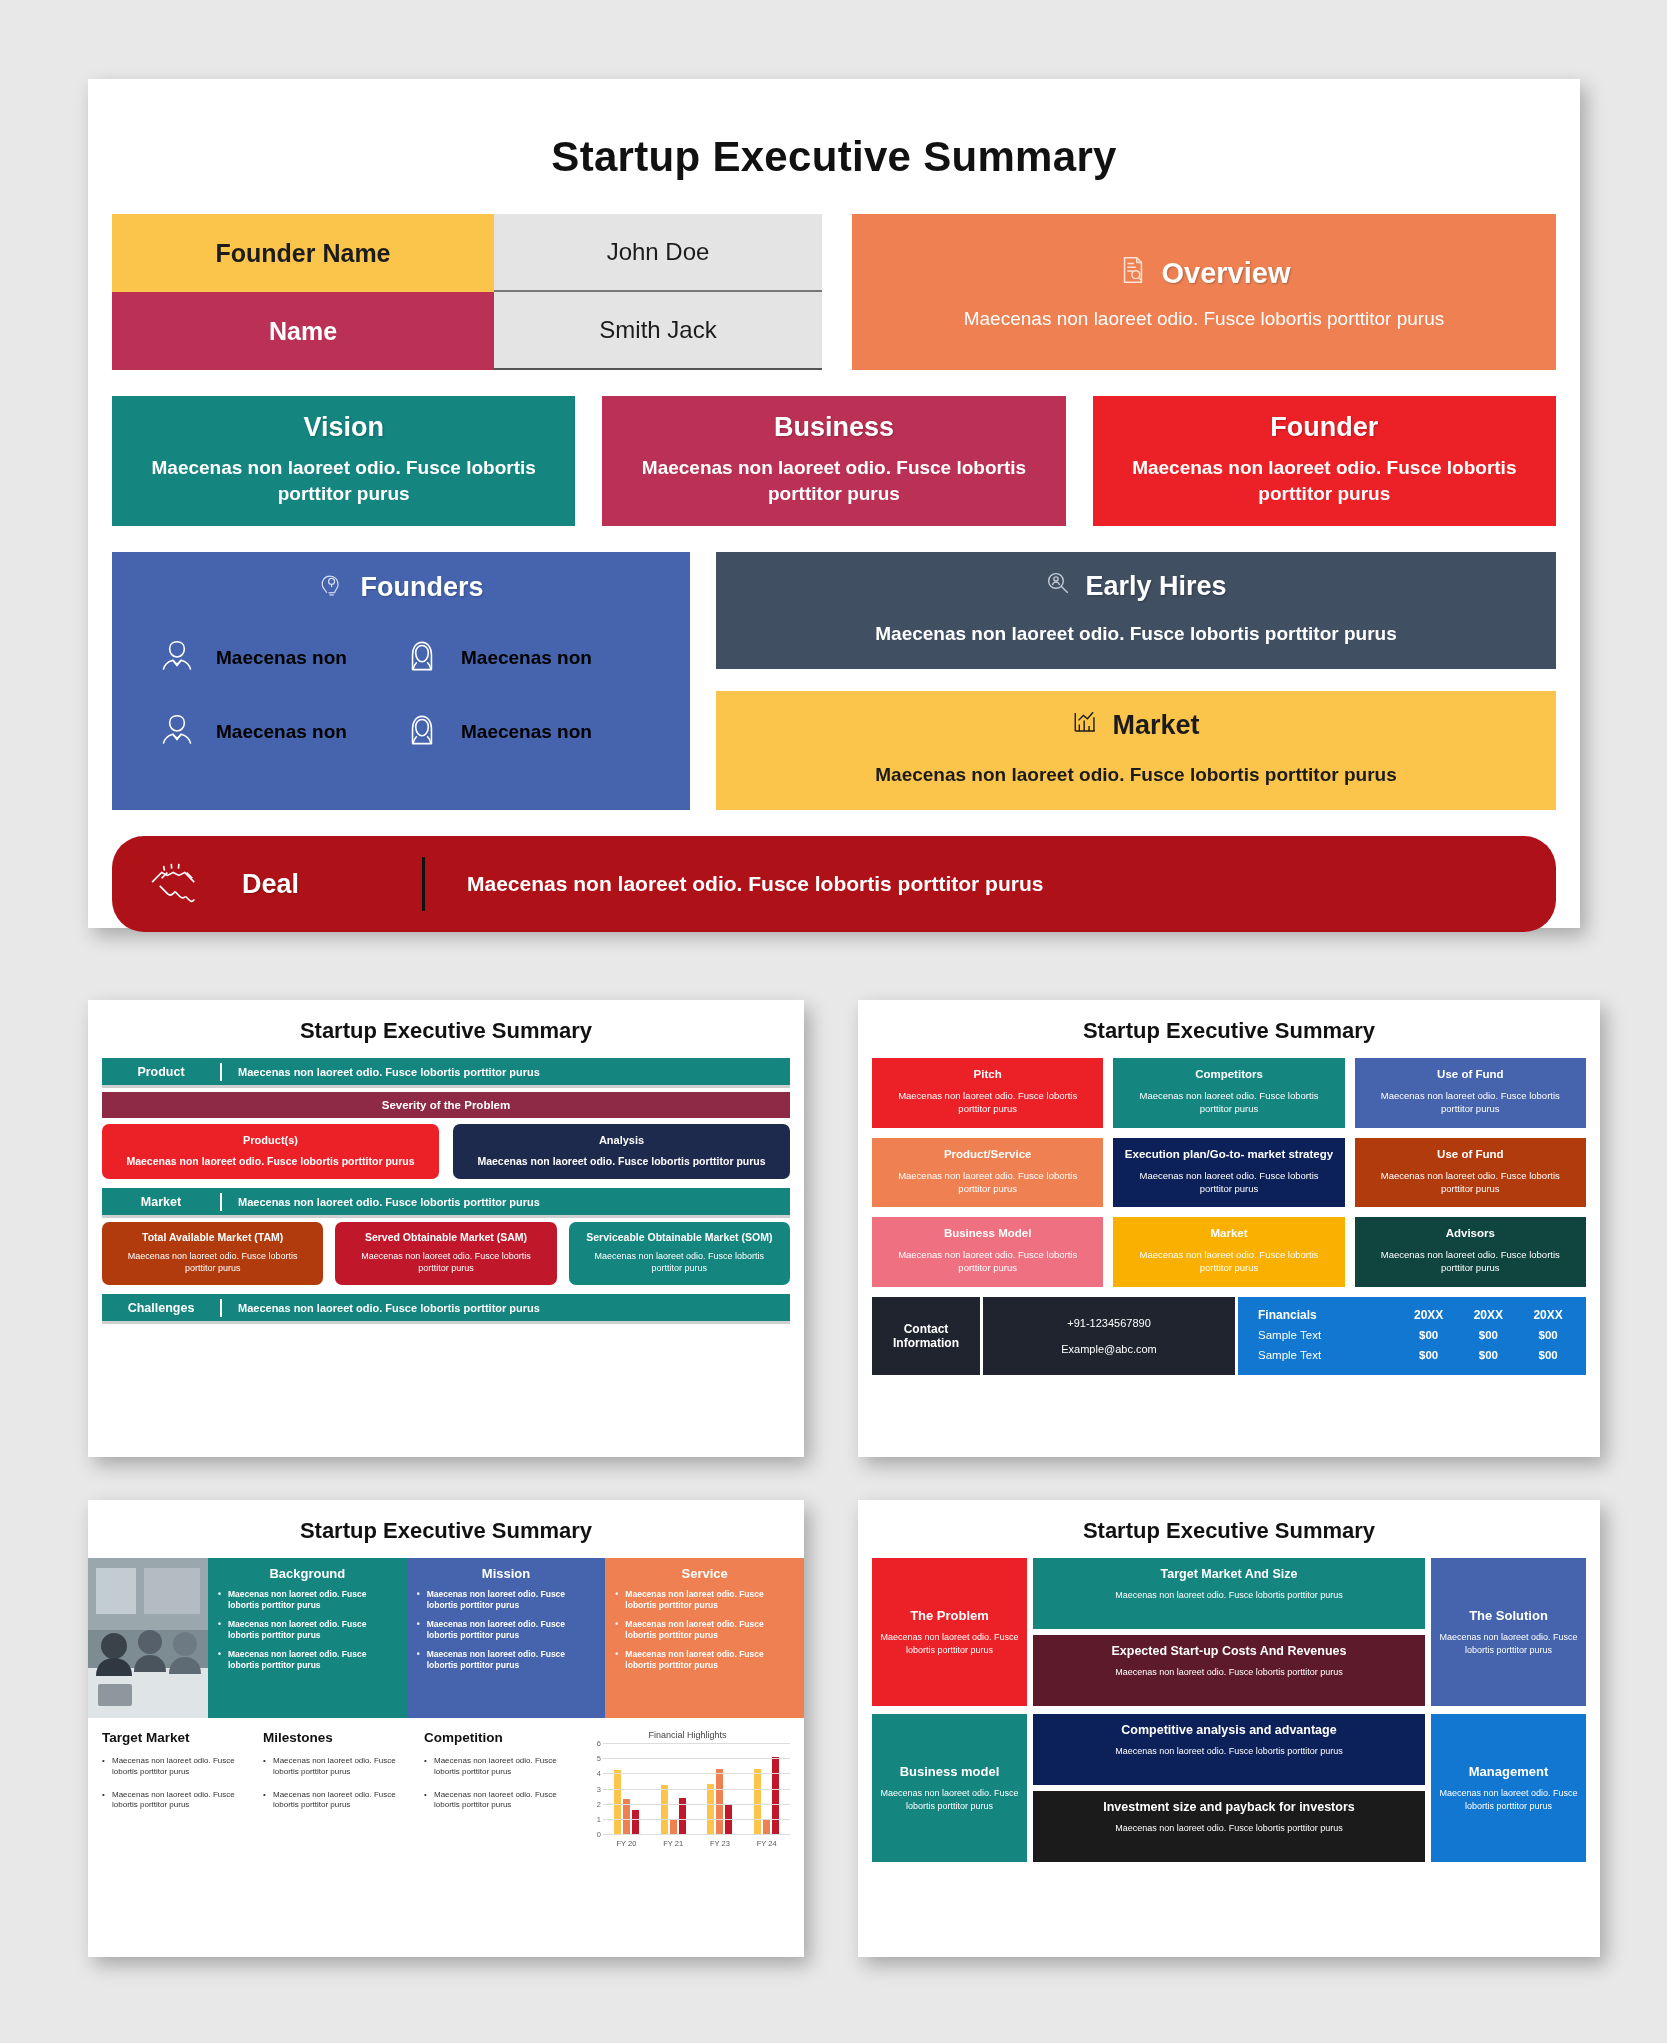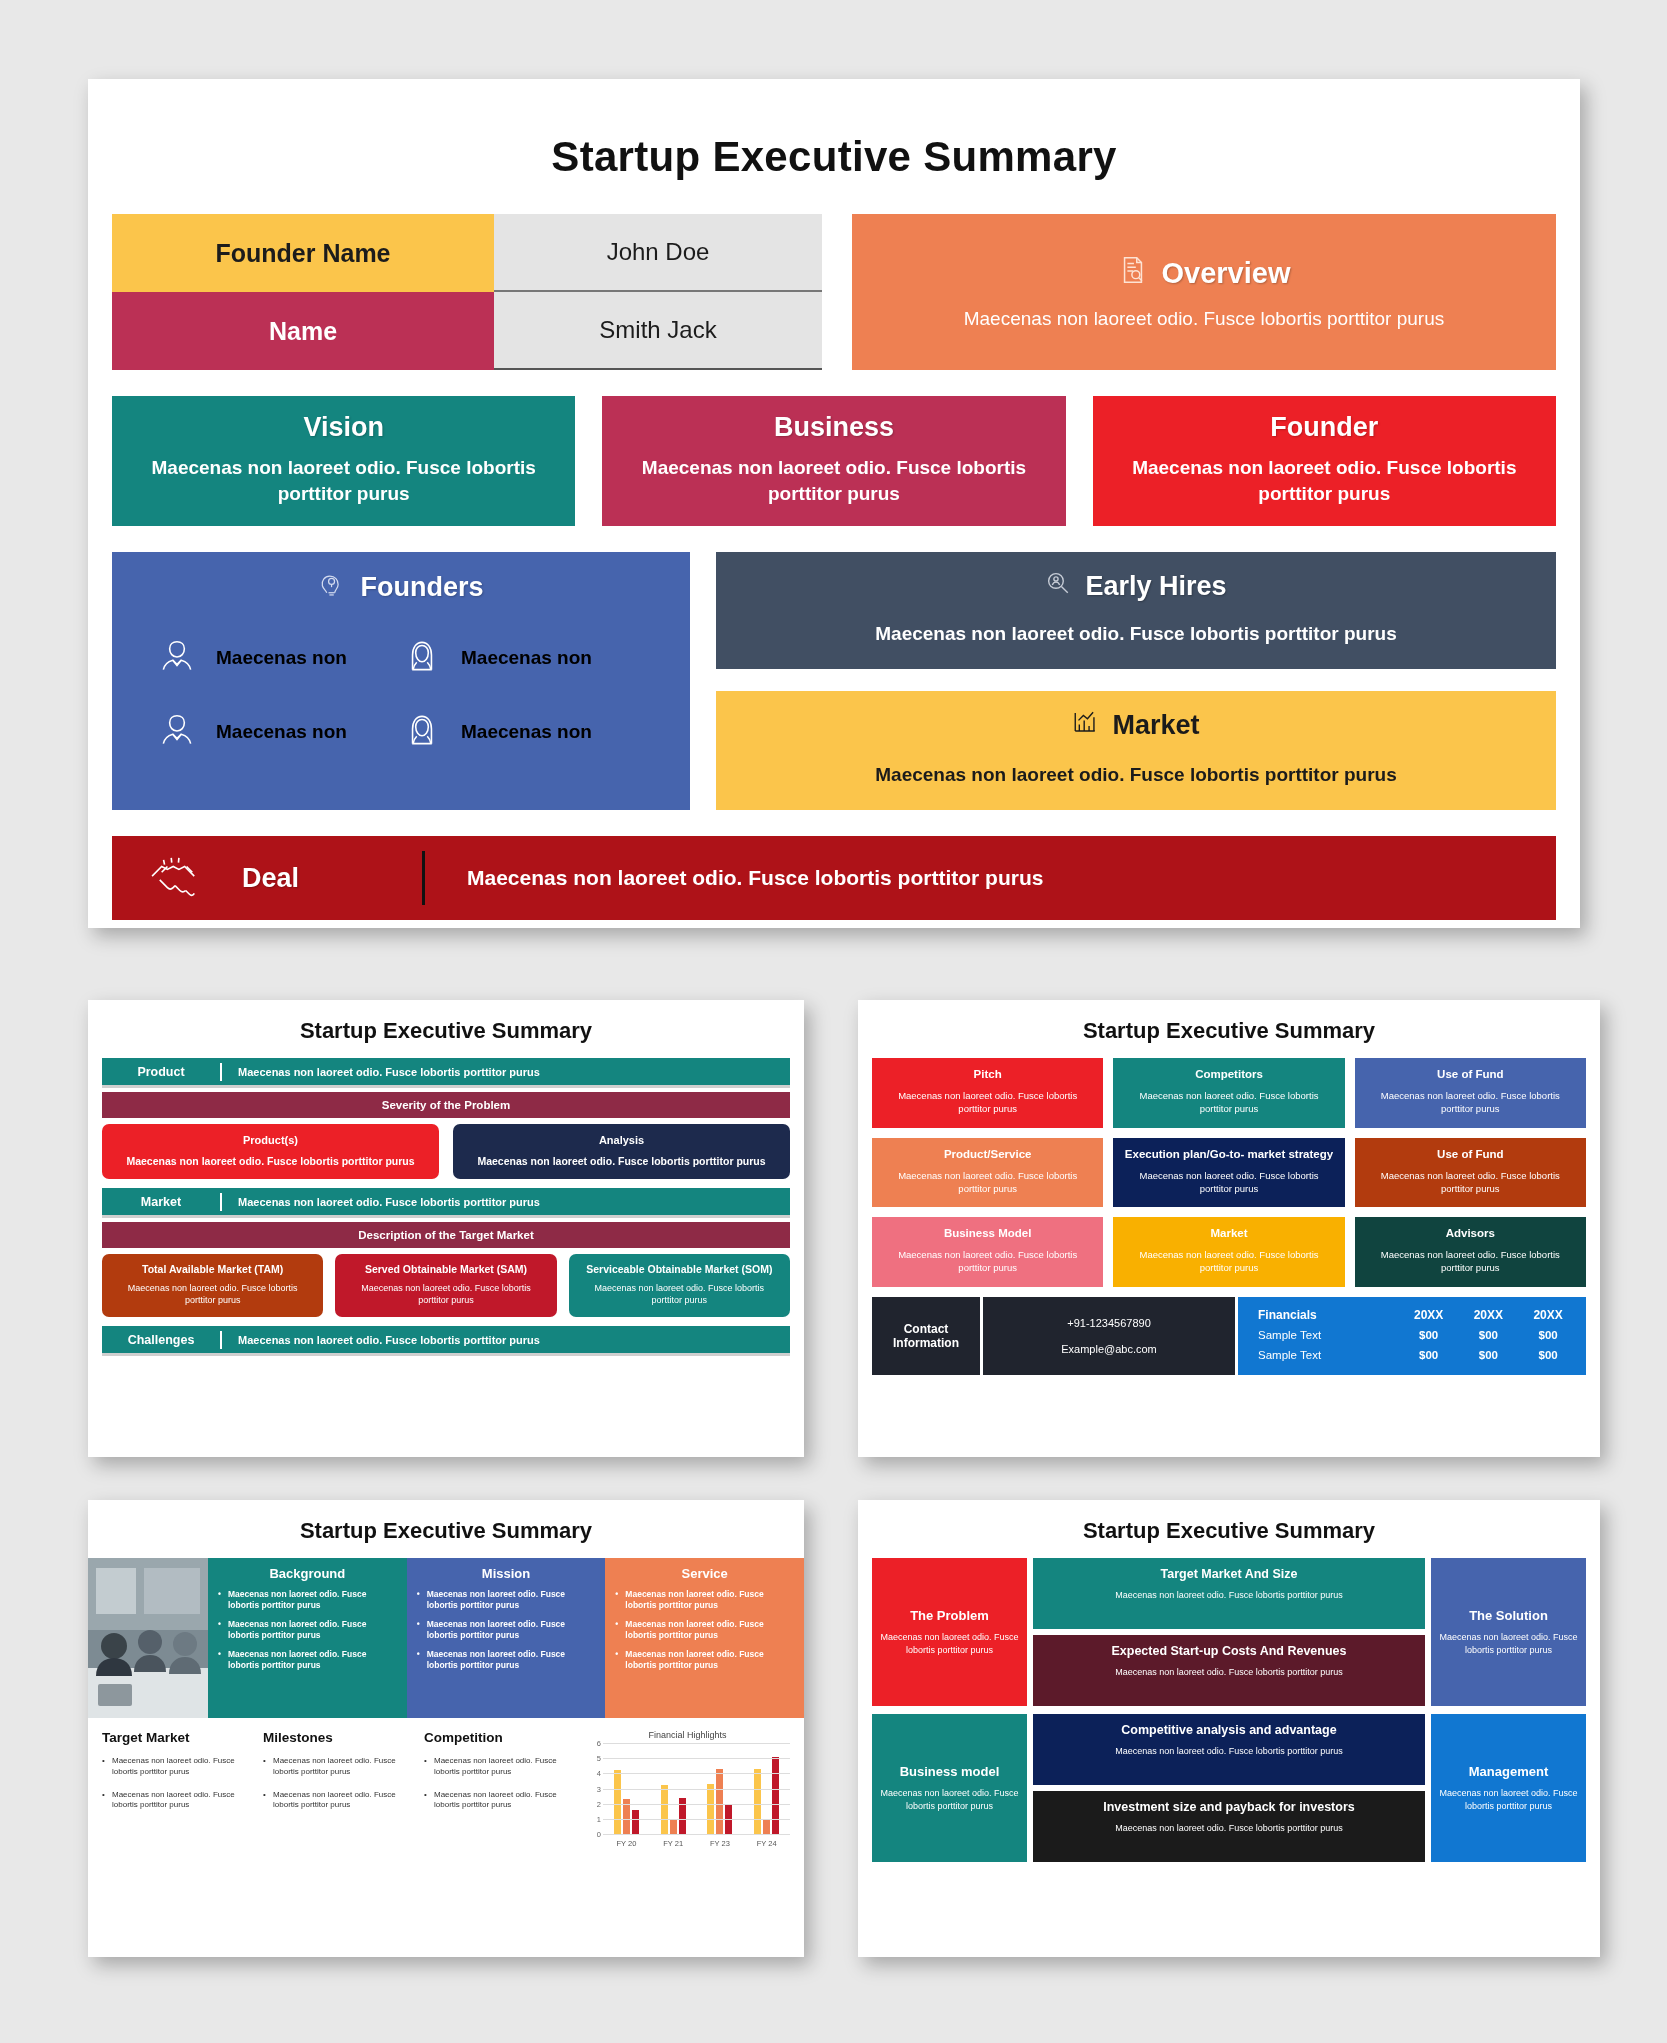--- a/index.html
+++ b/index.html
@@ -47,21 +47,21 @@
   .fb-name { font-size:19px; font-weight:bold; color:#000000; line-height:1.25; }
 
   .rightcol { flex:1; display:flex; flex-direction:column; gap:22px; }
   .eh-box { background:#414f63; padding:18px 20px 24px; text-align:center; }
   .eh-head { display:flex; align-items:center; justify-content:center; gap:14px; font-size:27px; font-weight:bold; color:#fff; text-shadow:1px 1px 2px rgba(0,0,0,.25); }
   .eh-sub { margin-top:20px; font-size:19px; font-weight:bold; color:#fff; }
   .mk-box { background:#fbc54b; padding:18px 20px 24px; text-align:center; flex:1; }
   .mk-head { display:flex; align-items:center; justify-content:center; gap:14px; font-size:27px; font-weight:bold; color:#1b1b1b; }
   .mk-sub { margin-top:22px; font-size:19px; font-weight:bold; color:#1b1b1b; }
 
-  .deal { margin-top:26px; background:#ae1218; height:84px; display:flex; align-items:center; }
+  .deal { margin-top:26px; background:#ae1218; height:96px; display:flex; align-items:center;border-radius:32px; }
   .deal-icon { width:130px; display:flex; justify-content:center; }
   .deal-lbl { font-size:27px; font-weight:bold; color:#fff; width:180px; text-shadow:1px 1px 2px rgba(0,0,0,.25); }
   .deal-div { width:3px; height:54px; background:#111; }
   .deal-txt { flex:1; padding-left:42px; font-size:21px; font-weight:bold; color:#fff; }
 
   
   .mini-title { text-align:center; font-size:22px; font-weight:bold; color:#111; padding:18px 0 14px; }
 
   #slide2 { left:88px; top:1000px; width:716px; height:457px; }
   #slide3 { left:858px; top:1000px; width:742px; height:457px; }
@@ -329,21 +329,20 @@
       <div class="duo-card d-navy">
         <div class="h">Analysis</div>
         <div class="p">Maecenas non laoreet odio. Fusce lobortis porttitor purus</div>
       </div>
     </div>
     <div class="bar-row">
       <div class="bar-lbl">Market</div>
       <div class="bar-div"></div>
       <div class="bar-txt">Maecenas non laoreet odio. Fusce lobortis porttitor purus</div>
     </div>
-    <div class="band">Description of the Target Market</div>
     <div class="trio">
       <div class="trio-card t-brown">
         <div class="h">Total Available Market (TAM)</div>
         <div class="p">Maecenas non laoreet odio. Fusce lobortis porttitor purus</div>
       </div>
       <div class="trio-card t-crim">
         <div class="h">Served Obtainable Market (SAM)</div>
         <div class="p">Maecenas non laoreet odio. Fusce lobortis porttitor purus</div>
       </div>
       <div class="trio-card t-teal">

